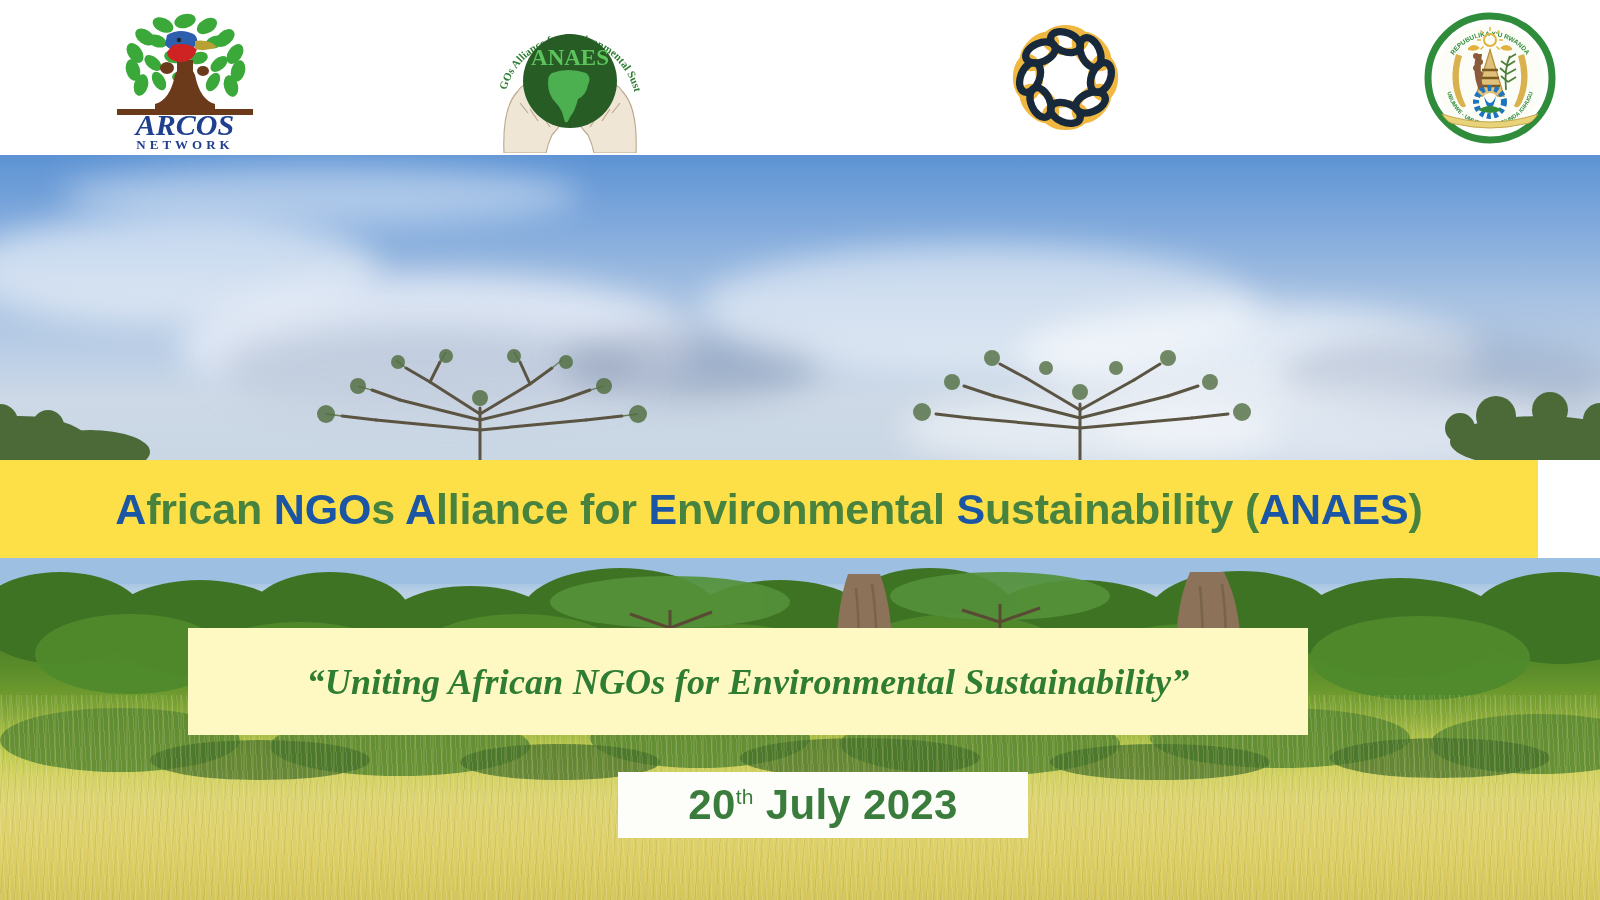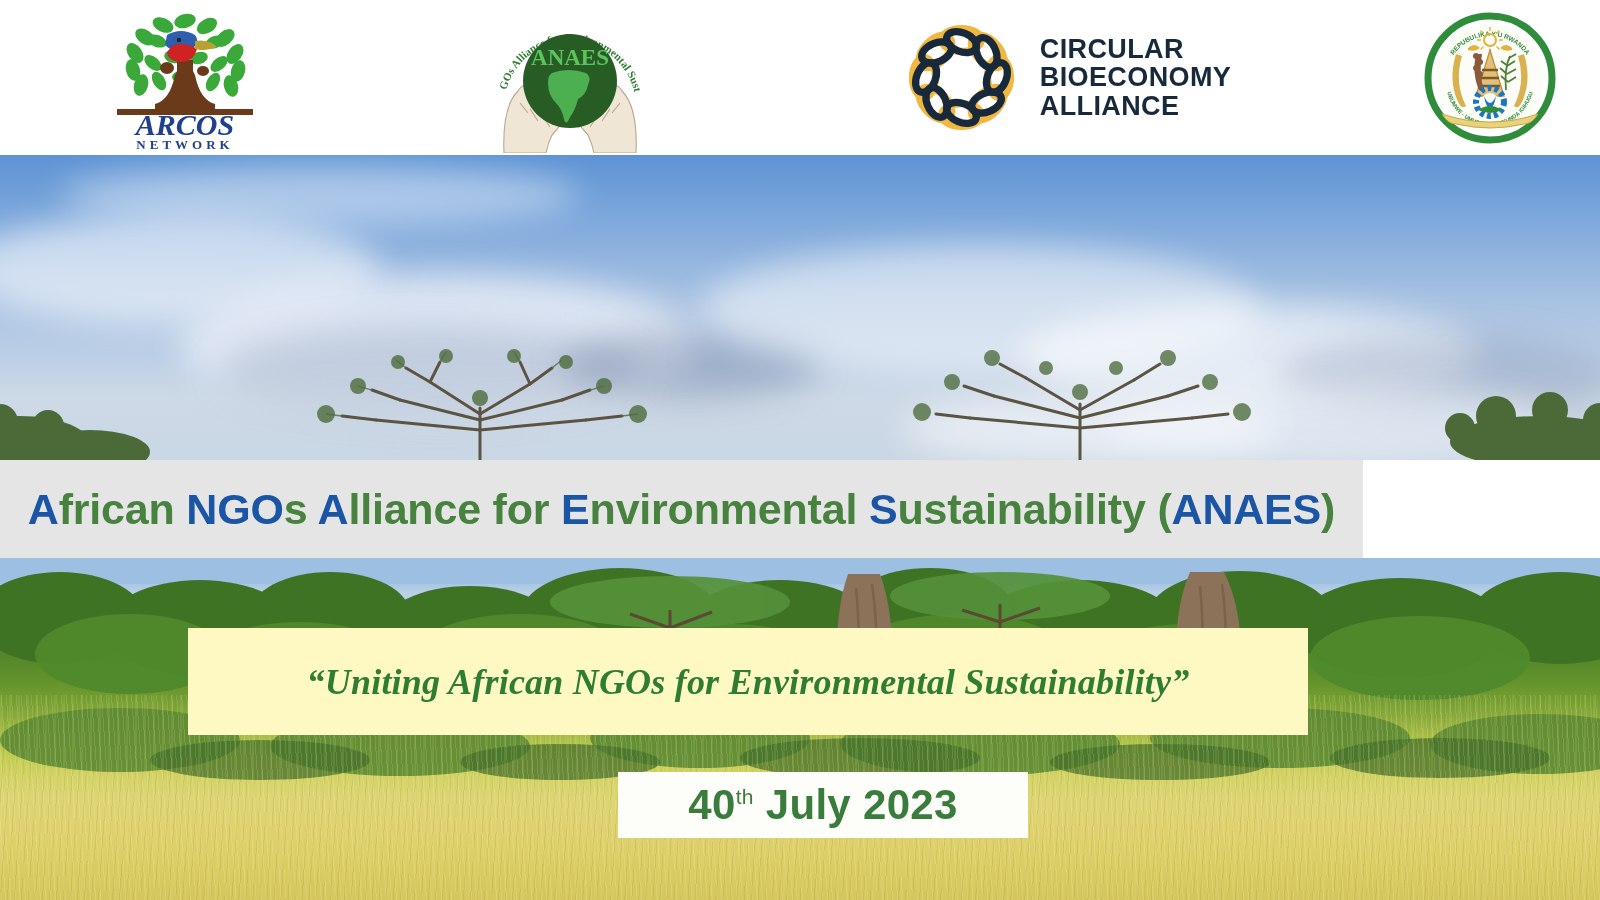--- a/index.html
+++ b/index.html
@@ -24,22 +24,22 @@
   
   .sky-band{
     position:absolute;left:0;top:155px;width:1600px;height:305px;overflow:hidden;
     background:linear-gradient(#5d93d4 0%, #7fa9dc 22%, #a8c2e2 48%, #bccfe6 66%, #cdd9e6 80%, #c9d6e4 100%);
   }
   .cloud{position:absolute;border-radius:50%;filter:blur(16px);}
   .tree-silhouette{position:absolute;bottom:-4px;}
 
   
   .title-band{
-    position:absolute;left:0;top:460px;width:1363px;height:98px;
-    background:#e5e5e5;display:flex;align-items:center;justify-content:center;
+    position:absolute;left:0;top:460px;width:1538px;height:98px;
+    background:#fde047;display:flex;align-items:center;justify-content:center;
   }
   .title-text{
     font-size:43px;font-weight:bold;white-space:nowrap;letter-spacing:-0.2px;
     font-family:"Liberation Sans",sans-serif;
   }
   .c-blue{color:#1b55a5;}
   .c-green{color:#47823f;}
 
   
   .savanna-band{
@@ -175,25 +175,20 @@
             <ellipse cx="84" cy="36" rx="15" ry="9" transform="rotate(67 84 36)"></ellipse>
             <ellipse cx="94" cy="60" rx="15" ry="9" transform="rotate(112 94 60)"></ellipse>
             <ellipse cx="84" cy="84" rx="15" ry="9" transform="rotate(157 84 84)"></ellipse>
             <ellipse cx="60" cy="94" rx="15" ry="9" transform="rotate(202 60 94)"></ellipse>
             <ellipse cx="36" cy="84" rx="15" ry="9" transform="rotate(247 36 84)"></ellipse>
             <ellipse cx="26" cy="60" rx="15" ry="9" transform="rotate(292 26 60)"></ellipse>
             <ellipse cx="36" cy="36" rx="15" ry="9" transform="rotate(337 36 36)"></ellipse>
           </g>
         </g>
       </svg>
-      <div class="cba-word">
-        <div>CIRCULAR</div>
-        <div>BIOECONOMY</div>
-        <div>ALLIANCE</div>
-      </div>
     </div>
 
     <div class="logo-slot slot-rwanda">
       <svg width="140" height="140" viewBox="0 0 140 140">
         <circle cx="70" cy="70" r="62" fill="none" stroke="#2f8c3b" stroke-width="7"></circle>
         <circle cx="70" cy="70" r="54" fill="#fdfdf8"></circle>
         <defs>
           <path id="rwTop" d="M26,72 A44,44 0 0 1 114,72" fill="none"></path>
           <path id="rwBot" d="M26,74 A44,44 0 0 0 114,74" fill="none"></path>
         </defs>
@@ -379,17 +374,17 @@
 
     <div class="grass-tex"></div>
   </div>
 
   <div class="tagline-box">
     <div class="tagline-text">“Uniting African NGOs for Environmental Sustainability”</div>
   </div>
 
   <div class="date-box">
     <div class="date-text">
-      <span>40</span><sup>th</sup><span> July 2023</span>
+      <span>20</span><sup>th</sup><span> July 2023</span>
     </div>
   </div>
 
 </div>
 
 </body></html>

